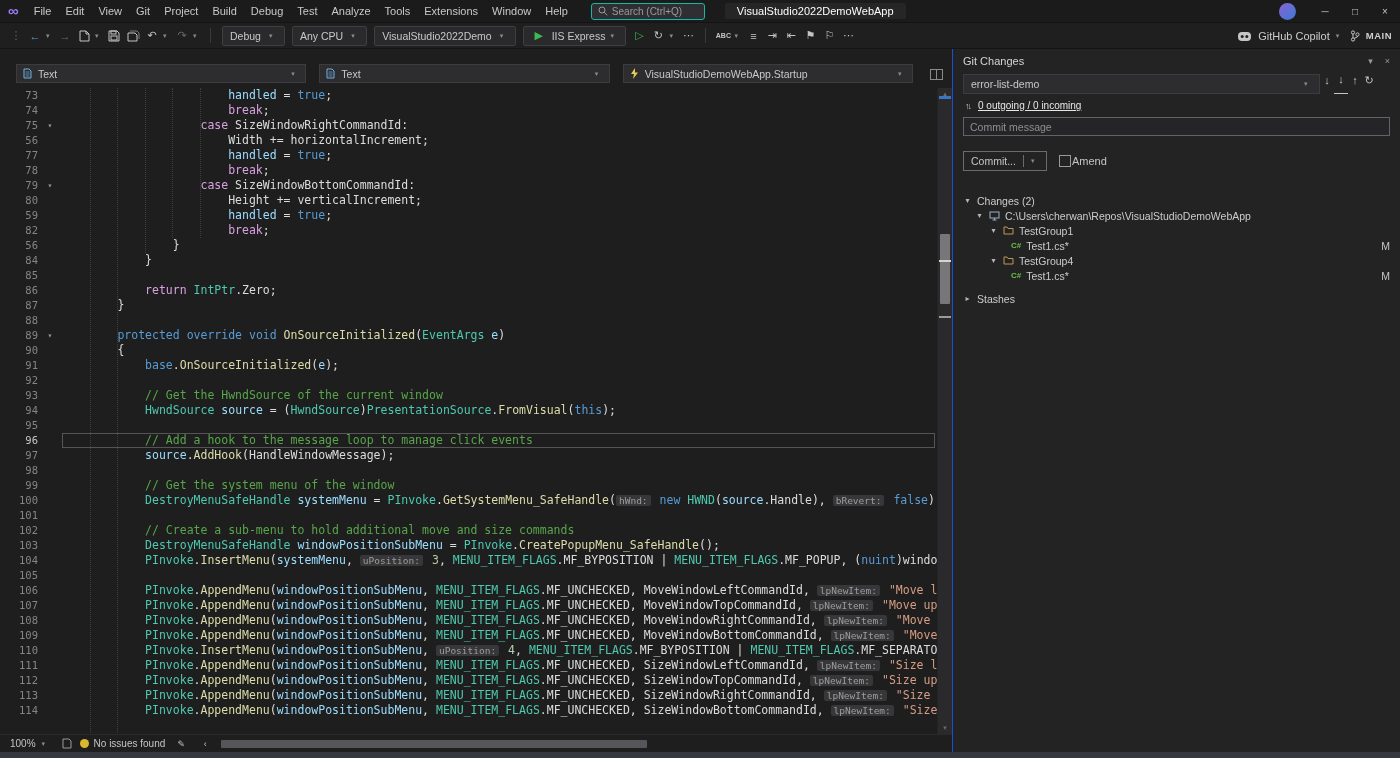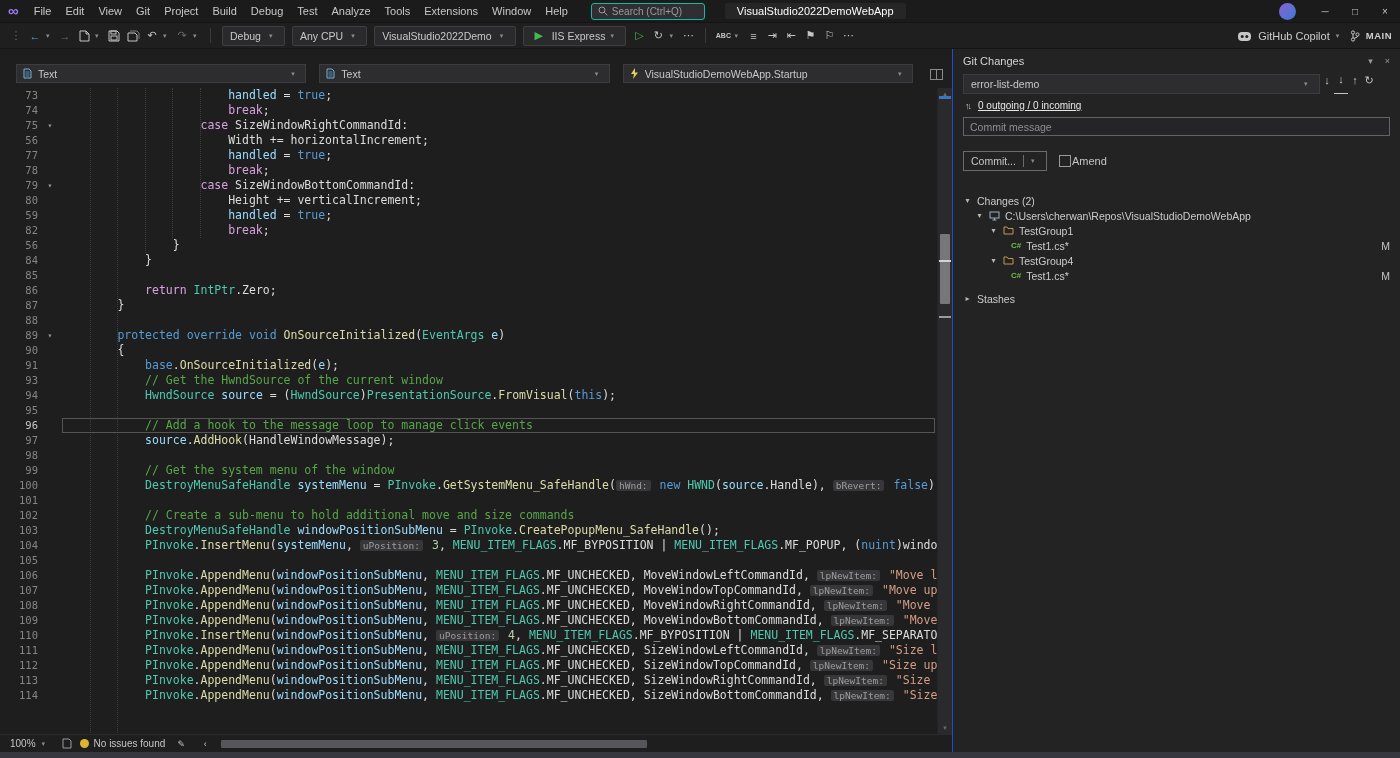--- a/index.html
+++ b/index.html
@@ -284,20 +284,21 @@
             <div class="code-row"><span class="ln">82</span><span class="fold"></span><span class="codetext"><span>                        </span><span class="tk-p">break</span><span class="tk-d">;</span></span></div>
             <div class="code-row"><span class="ln">56</span><span class="fold"></span><span class="codetext"><span>                </span><span class="tk-d">}</span></span></div>
             <div class="code-row"><span class="ln">84</span><span class="fold"></span><span class="codetext"><span>            </span><span class="tk-d">}</span></span></div>
             <div class="code-row"><span class="ln">85</span><span class="fold"></span><span class="codetext"></span></div>
             <div class="code-row"><span class="ln">86</span><span class="fold"></span><span class="codetext"><span>            </span><span class="tk-p">return</span><span class="tk-d"> </span><span class="tk-ty">IntPtr</span><span class="tk-d">.Zero;</span></span></div>
             <div class="code-row"><span class="ln">87</span><span class="fold"></span><span class="codetext"><span>        </span><span class="tk-d">}</span></span></div>
             <div class="code-row"><span class="ln">88</span><span class="fold"></span><span class="codetext"></span></div>
             <div class="code-row"><span class="ln">89</span><span class="fold">▾</span><span class="codetext"><span>        </span><span class="tk-k">protected</span><span class="tk-d"> </span><span class="tk-k">override</span><span class="tk-d"> </span><span class="tk-k">void</span><span class="tk-d"> </span><span class="tk-m">OnSourceInitialized</span><span class="tk-d">(</span><span class="tk-ty">EventArgs</span><span class="tk-d"> </span><span class="tk-v">e</span><span class="tk-d">)</span></span></div>
             <div class="code-row"><span class="ln">90</span><span class="fold"></span><span class="codetext"><span>        </span><span class="tk-d">{</span></span></div>
             <div class="code-row"><span class="ln">91</span><span class="fold"></span><span class="codetext"><span>            </span><span class="tk-k">base</span><span class="tk-d">.</span><span class="tk-m">OnSourceInitialized</span><span class="tk-d">(</span><span class="tk-v">e</span><span class="tk-d">);</span></span></div>
+            <div class="code-row"><span class="ln">92</span><span class="fold"></span><span class="codetext"></span></div>
             <div class="code-row"><span class="ln">93</span><span class="fold"></span><span class="codetext"><span>            </span><span class="tk-c">// Get the HwndSource of the current window</span></span></div>
             <div class="code-row"><span class="ln">94</span><span class="fold"></span><span class="codetext"><span>            </span><span class="tk-ty">HwndSource</span><span class="tk-d"> </span><span class="tk-v">source</span><span class="tk-d"> = (</span><span class="tk-ty">HwndSource</span><span class="tk-d">)</span><span class="tk-ty">PresentationSource</span><span class="tk-d">.</span><span class="tk-m">FromVisual</span><span class="tk-d">(</span><span class="tk-k">this</span><span class="tk-d">);</span></span></div>
             <div class="code-row"><span class="ln">95</span><span class="fold"></span><span class="codetext"></span></div>
             <div class="code-row current"><span class="ln" style="color: rgb(200, 200, 200);">96</span><span class="fold"></span><span class="codetext"><span>            </span><span class="tk-c">// Add a hook to the message loop to manage click events</span></span></div>
             <div class="code-row"><span class="ln">97</span><span class="fold"></span><span class="codetext"><span>            </span><span class="tk-v">source</span><span class="tk-d">.</span><span class="tk-m">AddHook</span><span class="tk-d">(HandleWindowMessage);</span></span></div>
             <div class="code-row"><span class="ln">98</span><span class="fold"></span><span class="codetext"></span></div>
             <div class="code-row"><span class="ln">99</span><span class="fold"></span><span class="codetext"><span>            </span><span class="tk-c">// Get the system menu of the window</span></span></div>
             <div class="code-row"><span class="ln">100</span><span class="fold"></span><span class="codetext"><span>            </span><span class="tk-ty">DestroyMenuSafeHandle</span><span class="tk-d"> </span><span class="tk-v">systemMenu</span><span class="tk-d"> = </span><span class="tk-ty">PInvoke</span><span class="tk-d">.</span><span class="tk-m">GetSystemMenu_SafeHandle</span><span class="tk-d">(</span><span class="tk-h">hWnd:</span><span class="tk-d"> </span><span class="tk-k">new</span><span class="tk-d"> </span><span class="tk-ty">HWND</span><span class="tk-d">(</span><span class="tk-v">source</span><span class="tk-d">.Handle), </span><span class="tk-h">bRevert:</span><span class="tk-d"> </span><span class="tk-k">false</span><span class="tk-d">)</span></span></div>
             <div class="code-row"><span class="ln">101</span><span class="fold"></span><span class="codetext"></span></div>
             <div class="code-row"><span class="ln">102</span><span class="fold"></span><span class="codetext"><span>            </span><span class="tk-c">// Create a sub-menu to hold additional move and size commands</span></span></div>

